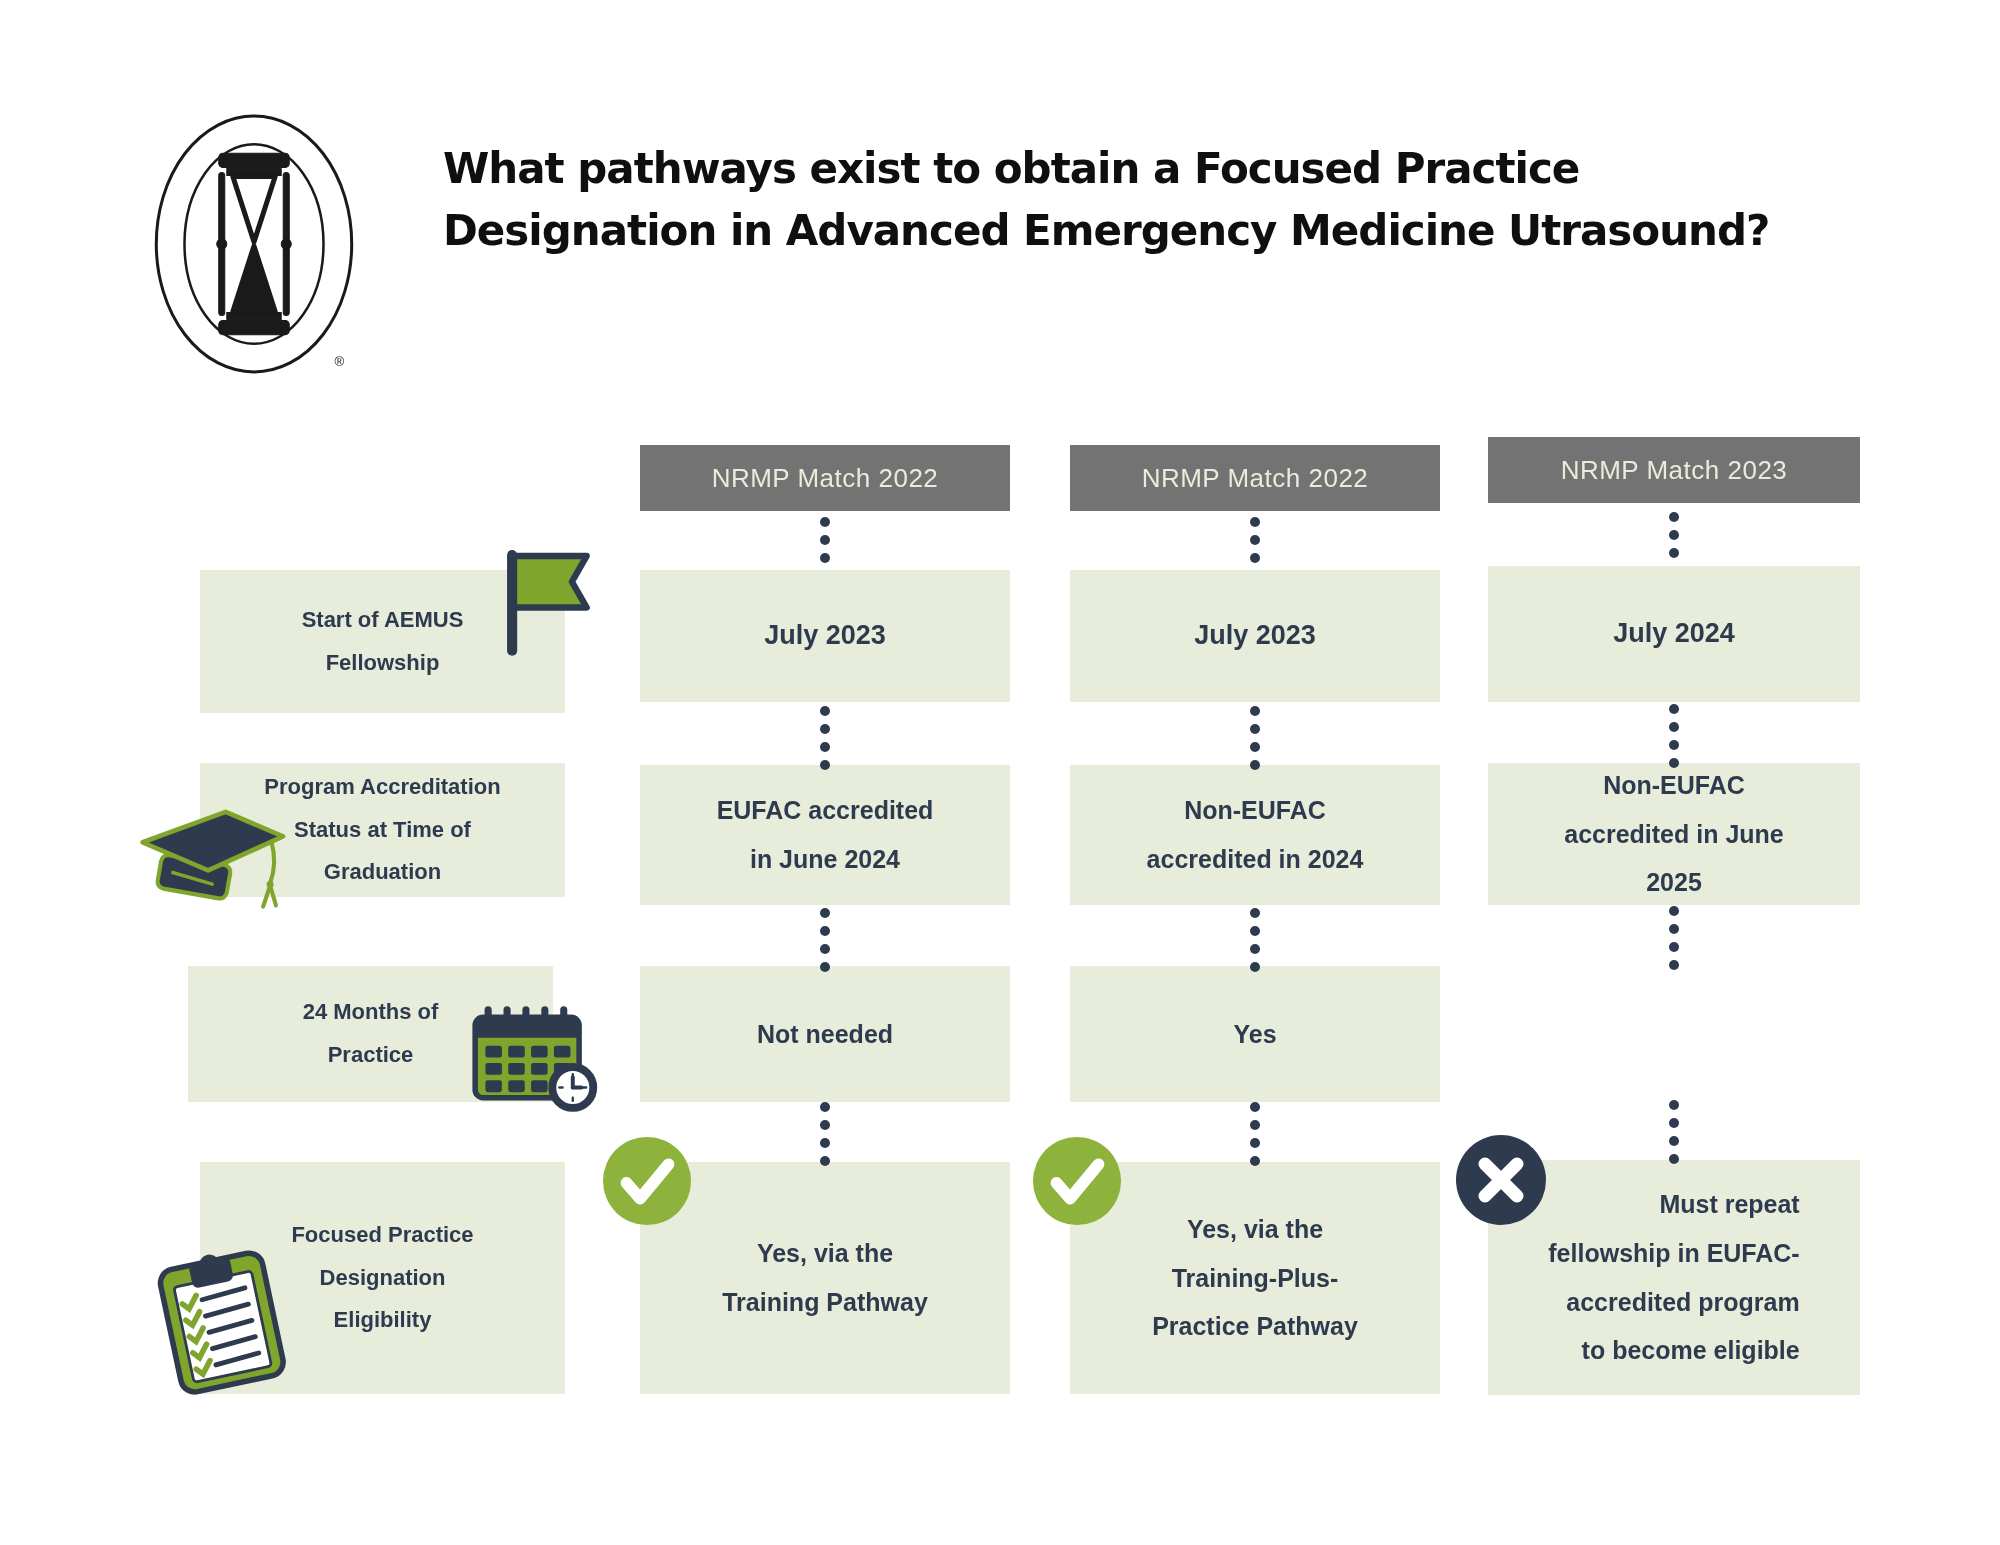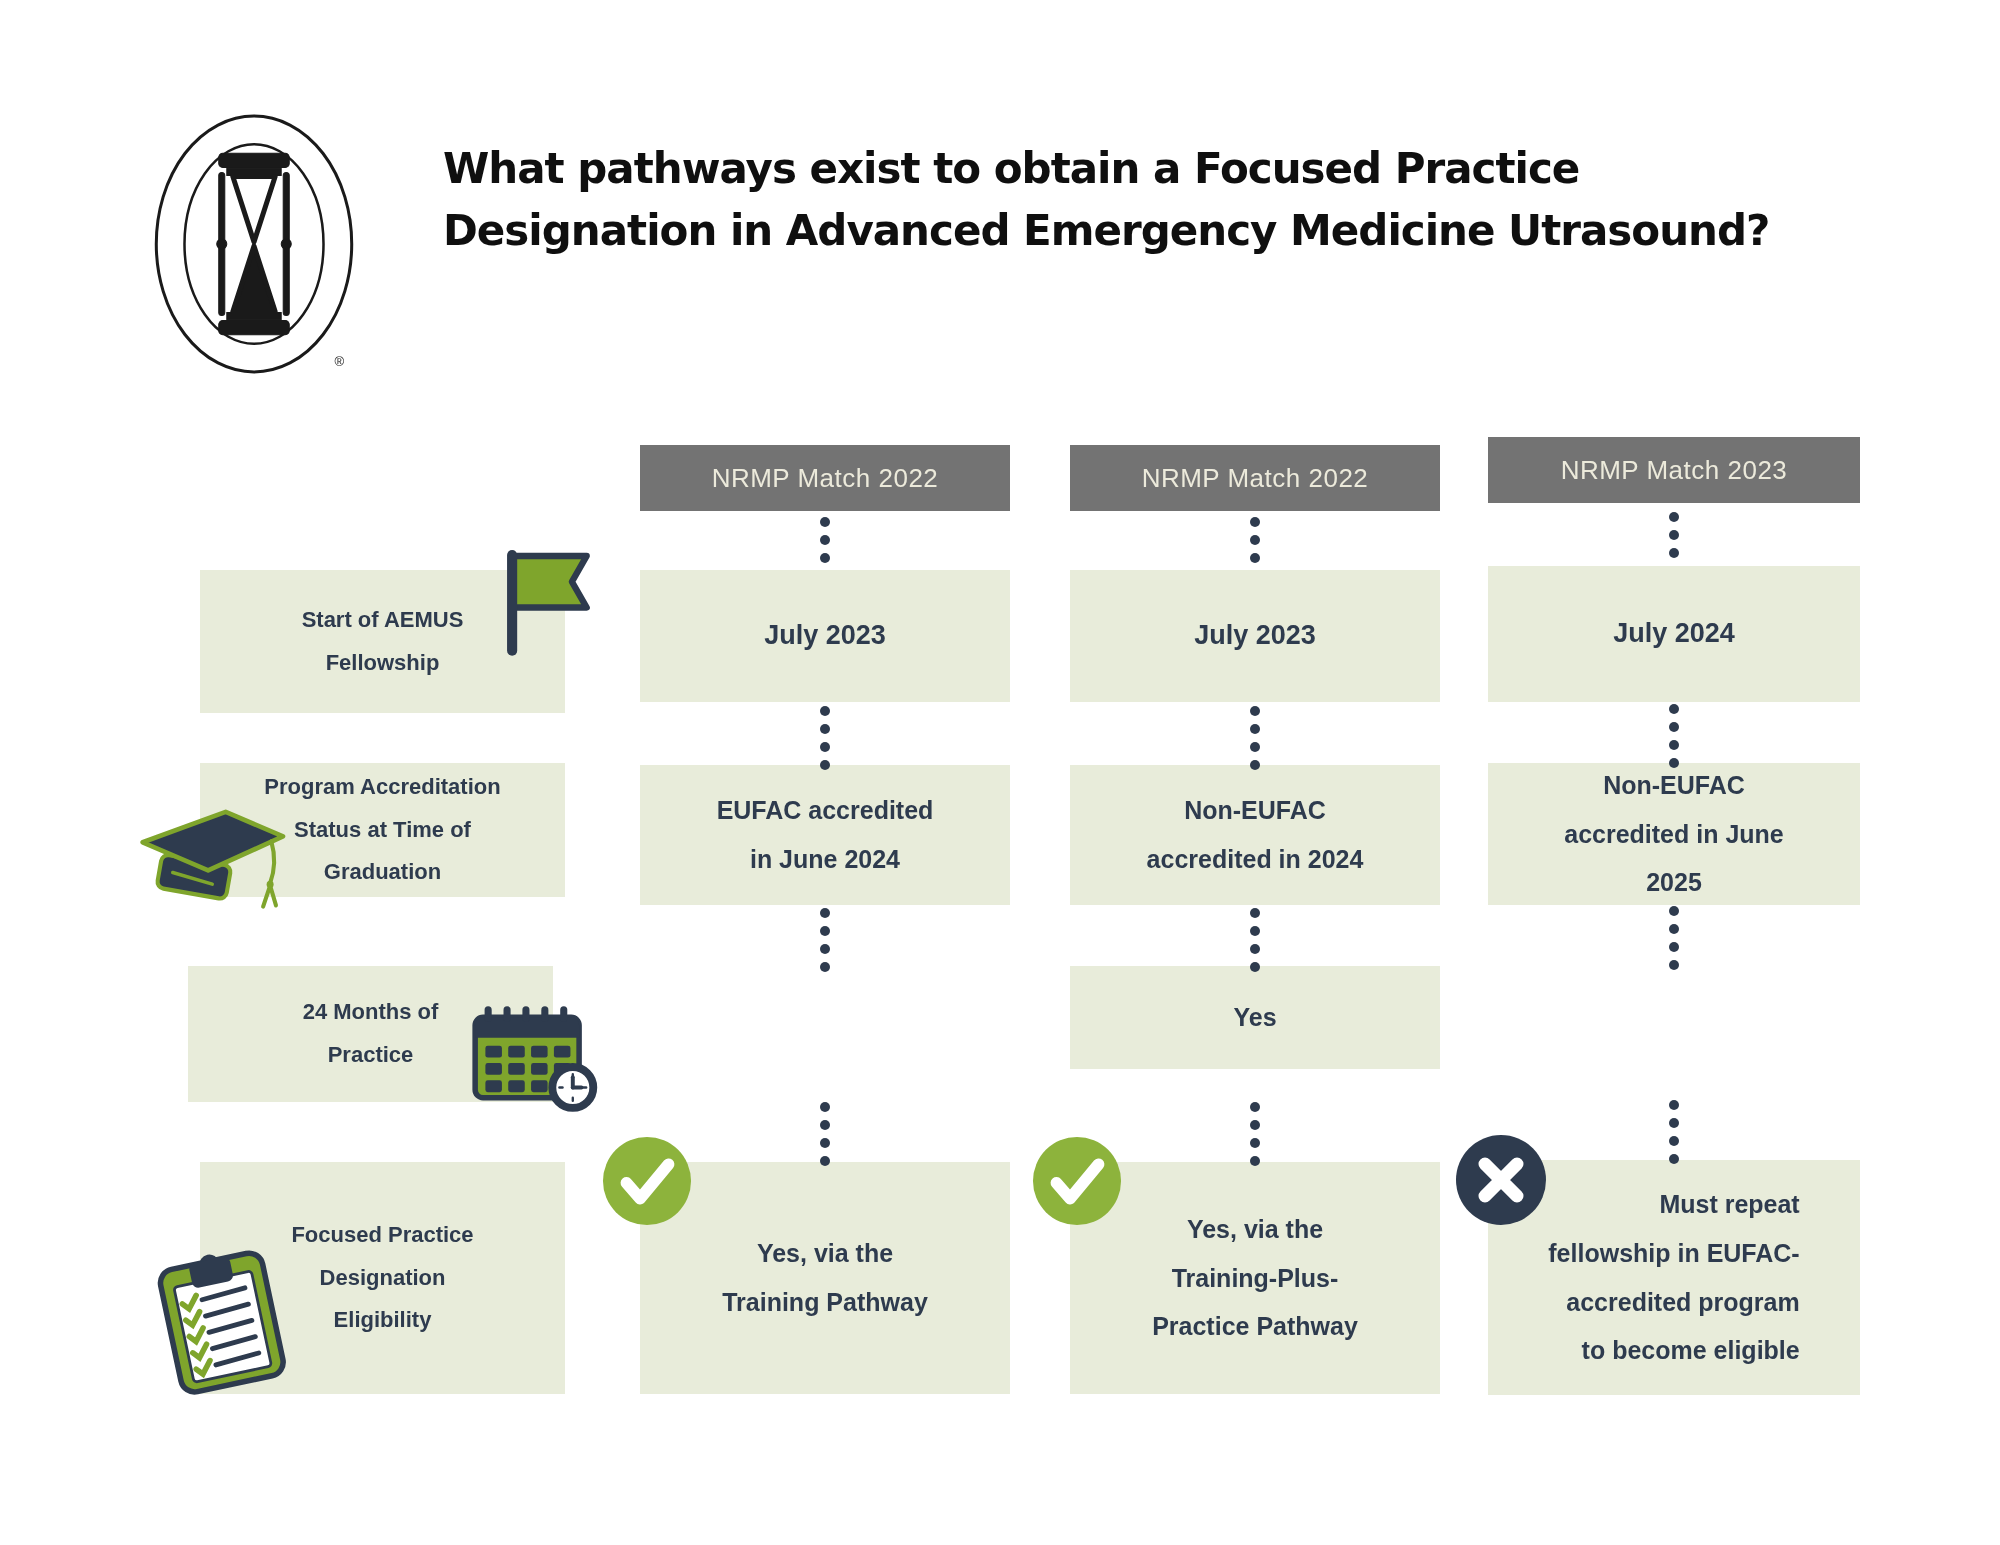--- a/index.html
+++ b/index.html
@@ -77,27 +77,28 @@
 Graduation</div>
   <div class="box label" style="left:188px;top:966px;width:365px;height:136px;">24 Months of
 Practice</div>
   <div class="box label" style="left:200px;top:1162px;width:365px;height:232px;">Focused Practice
 Designation
 Eligibility</div>
 
   <div class="box cell-lg" style="left:640px;top:570px;width:370px;height:132px;">July 2023</div>
   <div class="box cell-md" style="left:640px;top:765px;width:370px;height:140px;">EUFAC accredited
 in June 2024</div>
+  <div class="box cell-md" style="left:640px;top:966px;width:370px;height:136px;">Not needed</div>
   <div class="box cell-md" style="left:640px;top:1162px;width:370px;height:232px;">Yes, via the
 Training Pathway</div>
 
   <div class="box cell-lg" style="left:1070px;top:570px;width:370px;height:132px;">July 2023</div>
   <div class="box cell-md" style="left:1070px;top:765px;width:370px;height:140px;">Non-EUFAC
 accredited in 2024</div>
-  <div class="box cell-md" style="left:1070px;top:966px;width:370px;height:103px;">Yes</div>
+  <div class="box cell-md" style="left:1070px;top:966px;width:370px;height:136px;">Yes</div>
   <div class="box cell-md" style="left:1070px;top:1162px;width:370px;height:232px;">Yes, via the
 Training-Plus-
 Practice Pathway</div>
 
   <div class="box cell-lg" style="left:1488px;top:566px;width:372px;height:136px;">July 2024</div>
   <div class="box cell-md" style="left:1488px;top:763px;width:372px;height:142px;">Non-EUFAC
 accredited in June
 2025</div>
   <div class="box cell-md" style="left:1488px;top:1160px;width:372px;height:235px;text-align:right;">Must repeat
 fellowship in EUFAC-

